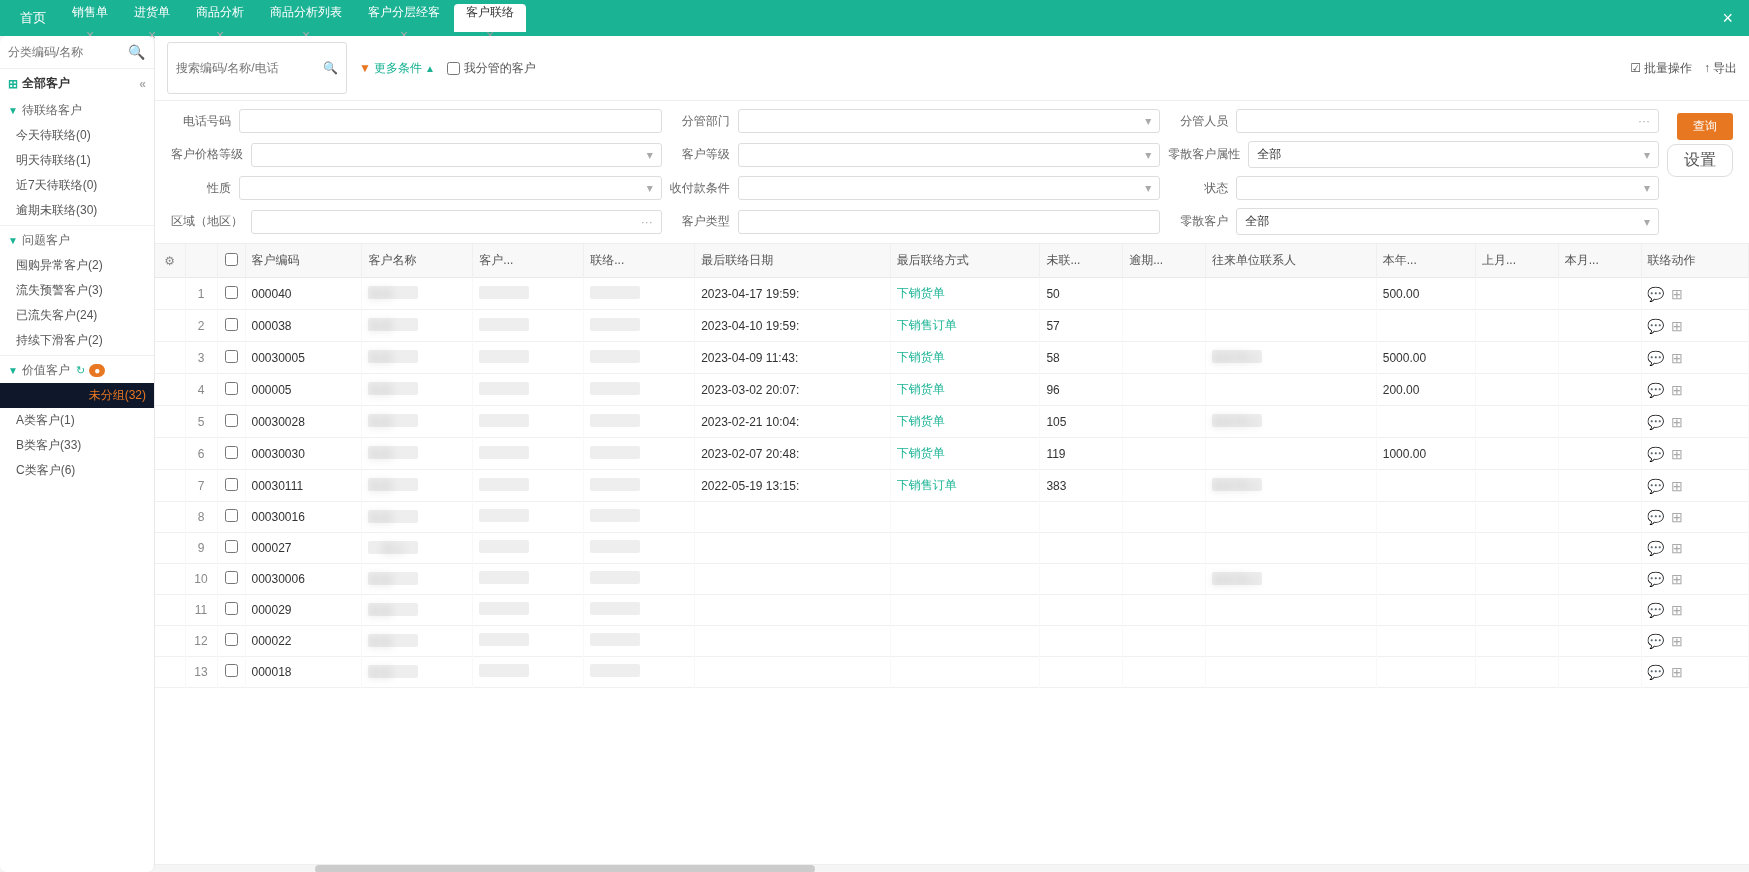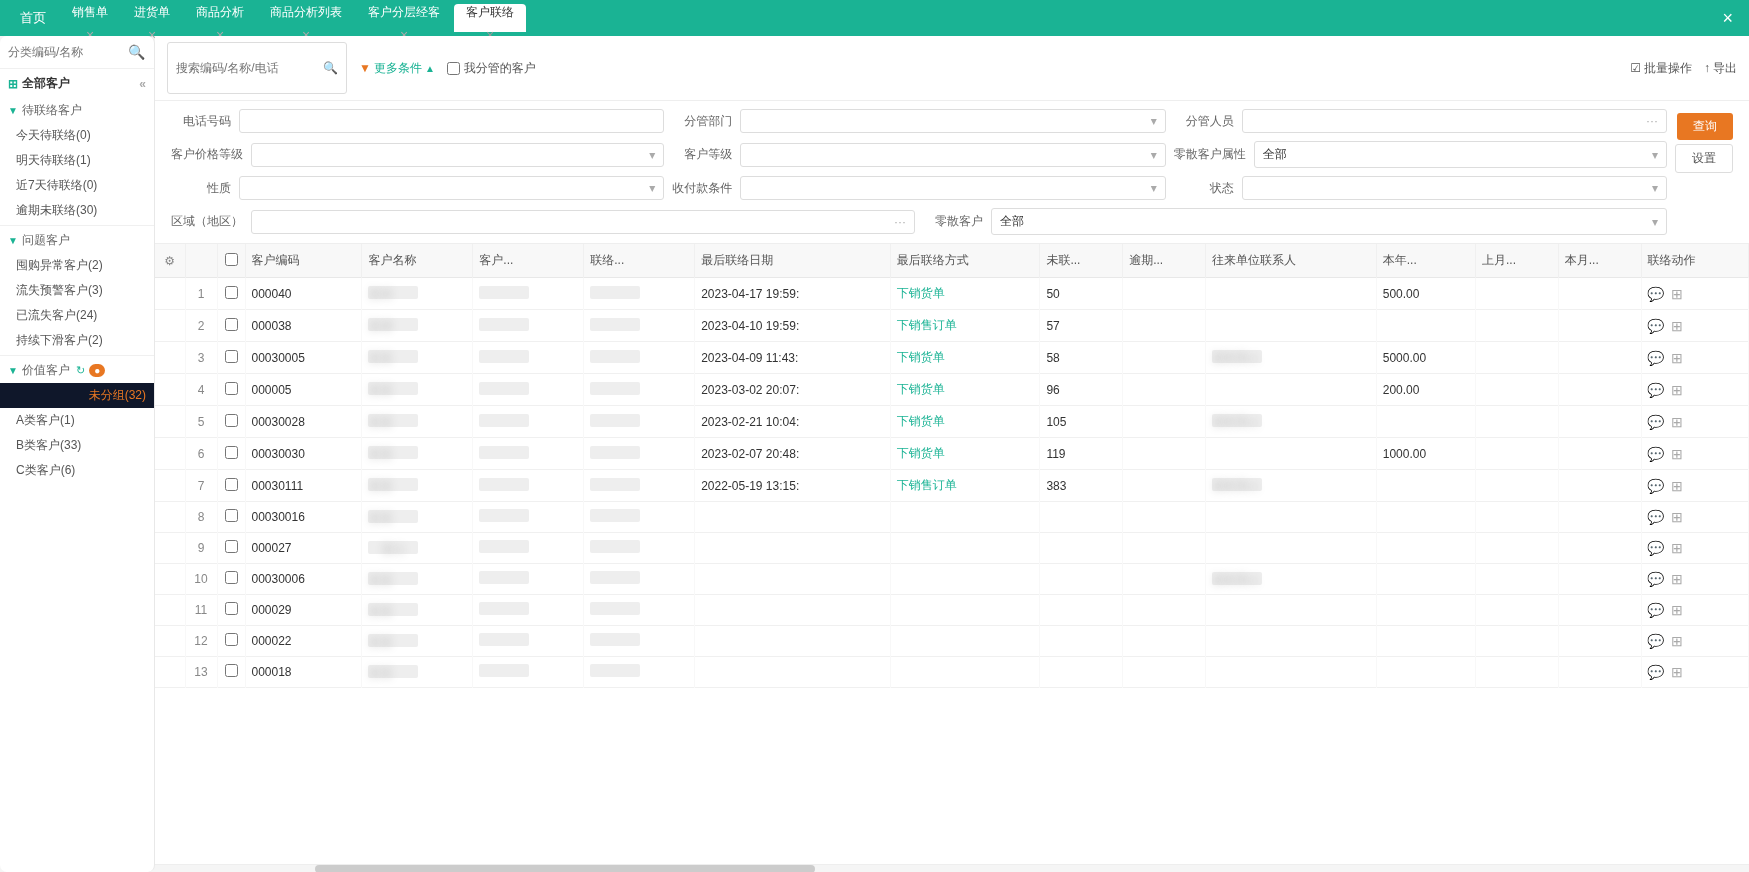--- a/index.html
+++ b/index.html
@@ -232,24 +232,24 @@
       border: none;
       border-radius: 3px;
       padding: 5px 16px;
       cursor: pointer;
       font-size: 12px;
     }
     .btn-reset {
       background: #fff;
       color: #555;
       border: 1px solid #ddd;
-      border-radius: 3px;
+      border-radius: 9px;
       padding: 5px 16px;
       cursor: pointer;
-      font-size: 12px;
+      font-size: 16px;
     }
     .adv-filter-buttons {
       display: flex;
       flex-direction: column;
       gap: 4px;
       align-items: flex-end;
       justify-content: center;
     }
 
     
@@ -538,20 +538,24 @@
 
           <div class="adv-filter-row" style="margin-bottom:0;">
             <div class="adv-filter-item">
               <span class="adv-filter-label">区域（地区）</span>
               <div class="adv-filter-select">
                 <span></span>
                 <span class="arrow">···</span>
               </div>
             </div>
             <div class="adv-filter-item">
+              <span class="adv-filter-label">客户类型</span>
+              <input class="adv-filter-input" type="text" value="" style="">
+            </div>
+            <div class="adv-filter-item">
               <span class="adv-filter-label">零散客户</span>
               <div class="adv-filter-select">
                 <span>全部</span>
                 <span class="arrow">▾</span>
               </div>
             </div>
           </div>
         </div>
         <div class="adv-filter-buttons" style="padding-top:4px;">
           <button class="btn-query">查询</button>

